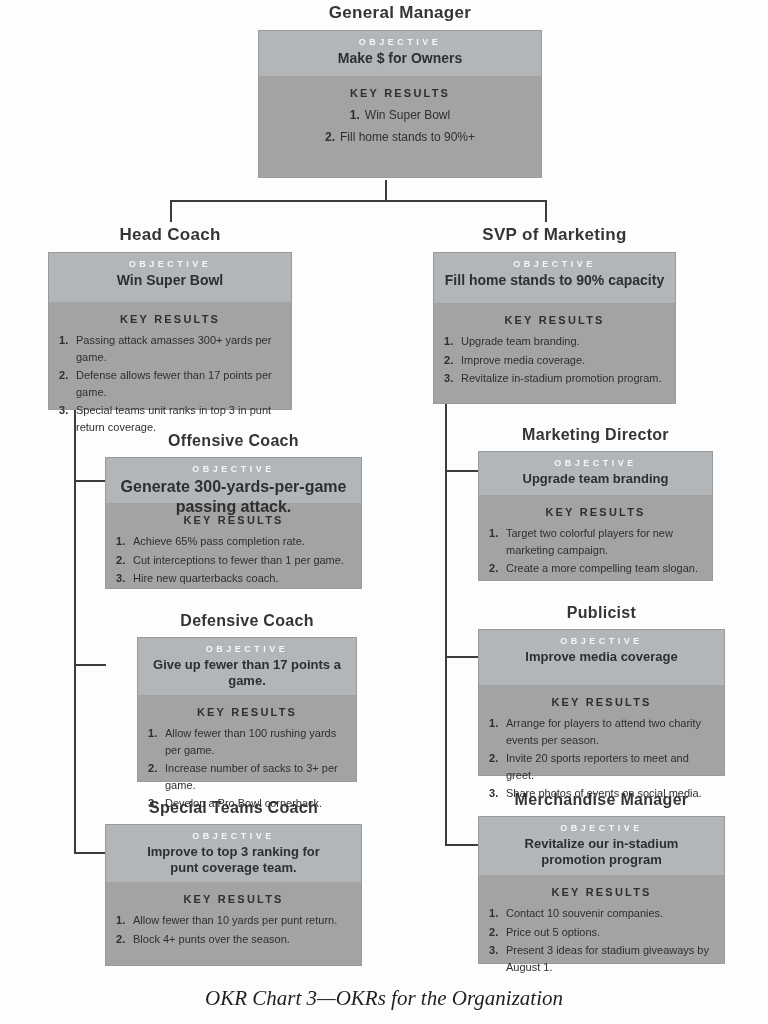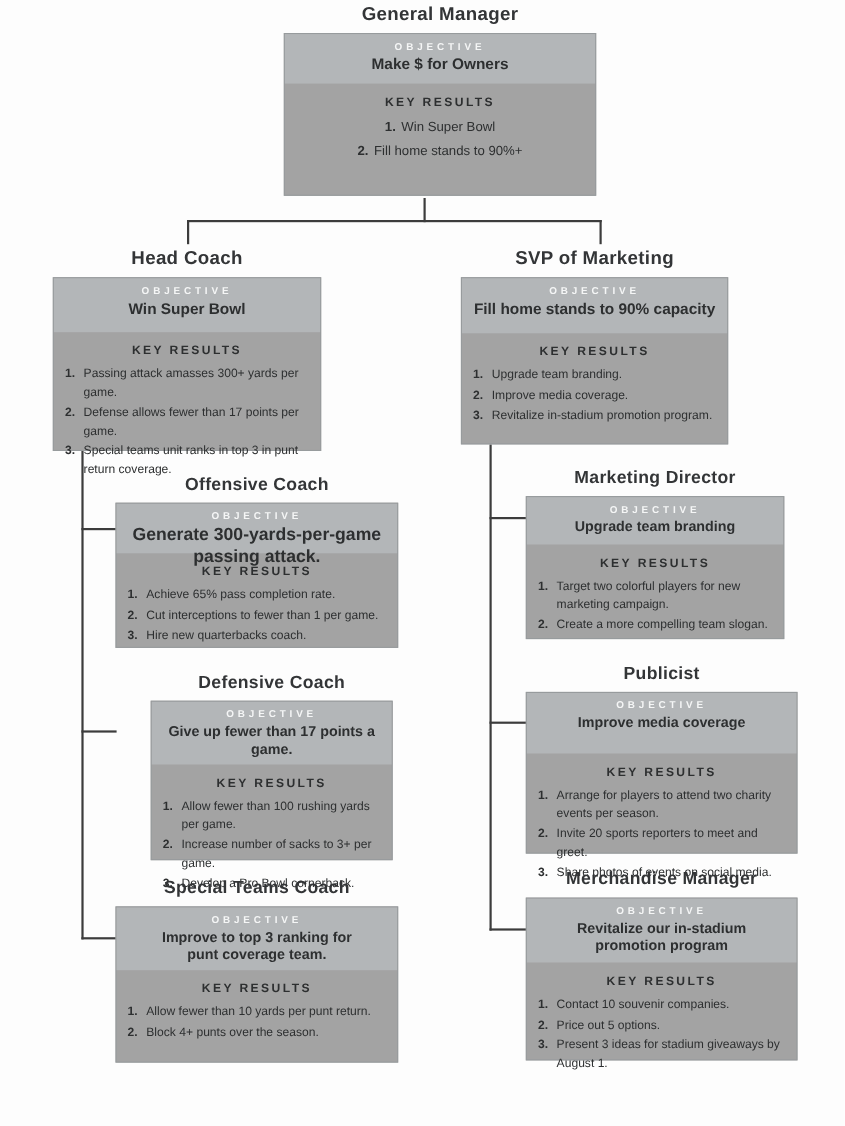--- a/index.html
+++ b/index.html
@@ -57,21 +57,21 @@
   .caption {
     position:absolute; left:0; top:986px; width:768px; text-align:center;
     font-family:"Liberation Serif", serif; font-style:italic;
     font-size:21px; color:#1f1f1f;
   }
   
   .n-gm { left:258px; top:3px;  width:284px; }
   .n-gm .okr-box { height:148px; }  .n-gm .band { height:45px; }
   .n-hc { left:48px;  top:225px; width:244px; }
   .n-hc .okr-box { height:158px; }  .n-hc .band { height:49px; }
-  .n-svp { left:419px; top:225px; width:243px; }
+  .n-svp { left:433px; top:225px; width:243px; }
   .n-svp .okr-box { height:152px; } .n-svp .band { height:50px; }
   .n-oc { left:105px; top:432px; width:257px; }
   .n-oc .okr-box { height:132px; }  .n-oc .band { height:45px; }
   .n-dc { left:105px; top:612px; width:252px;padding-left:32px; }
   .n-dc .okr-box { height:145px; }  .n-dc .band { height:57px; }
   .n-st { left:105px; top:799px; width:257px; }
   .n-st .okr-box { height:142px; }  .n-st .band { height:57px; }
   .n-md { left:478px; top:426px; width:235px; }
   .n-md .okr-box { height:130px; }  .n-md .band { height:43px; }
   .n-pb { left:478px; top:604px; width:247px; }
@@ -251,14 +251,15 @@
         <div class="kr-header">KEY RESULTS</div>
         <ol class="kr-list">
             <li>Contact 10 souvenir companies.</li>
             <li>Price out 5 options.</li>
             <li>Present 3 ideas for stadium giveaways by August 1.</li>
           </ol>
       </div>
     </div>
   </section>
 
+  <div class="caption">OKR Chart 3—OKRs for the Organization</div>
 
 </div>
 
 </body></html>

